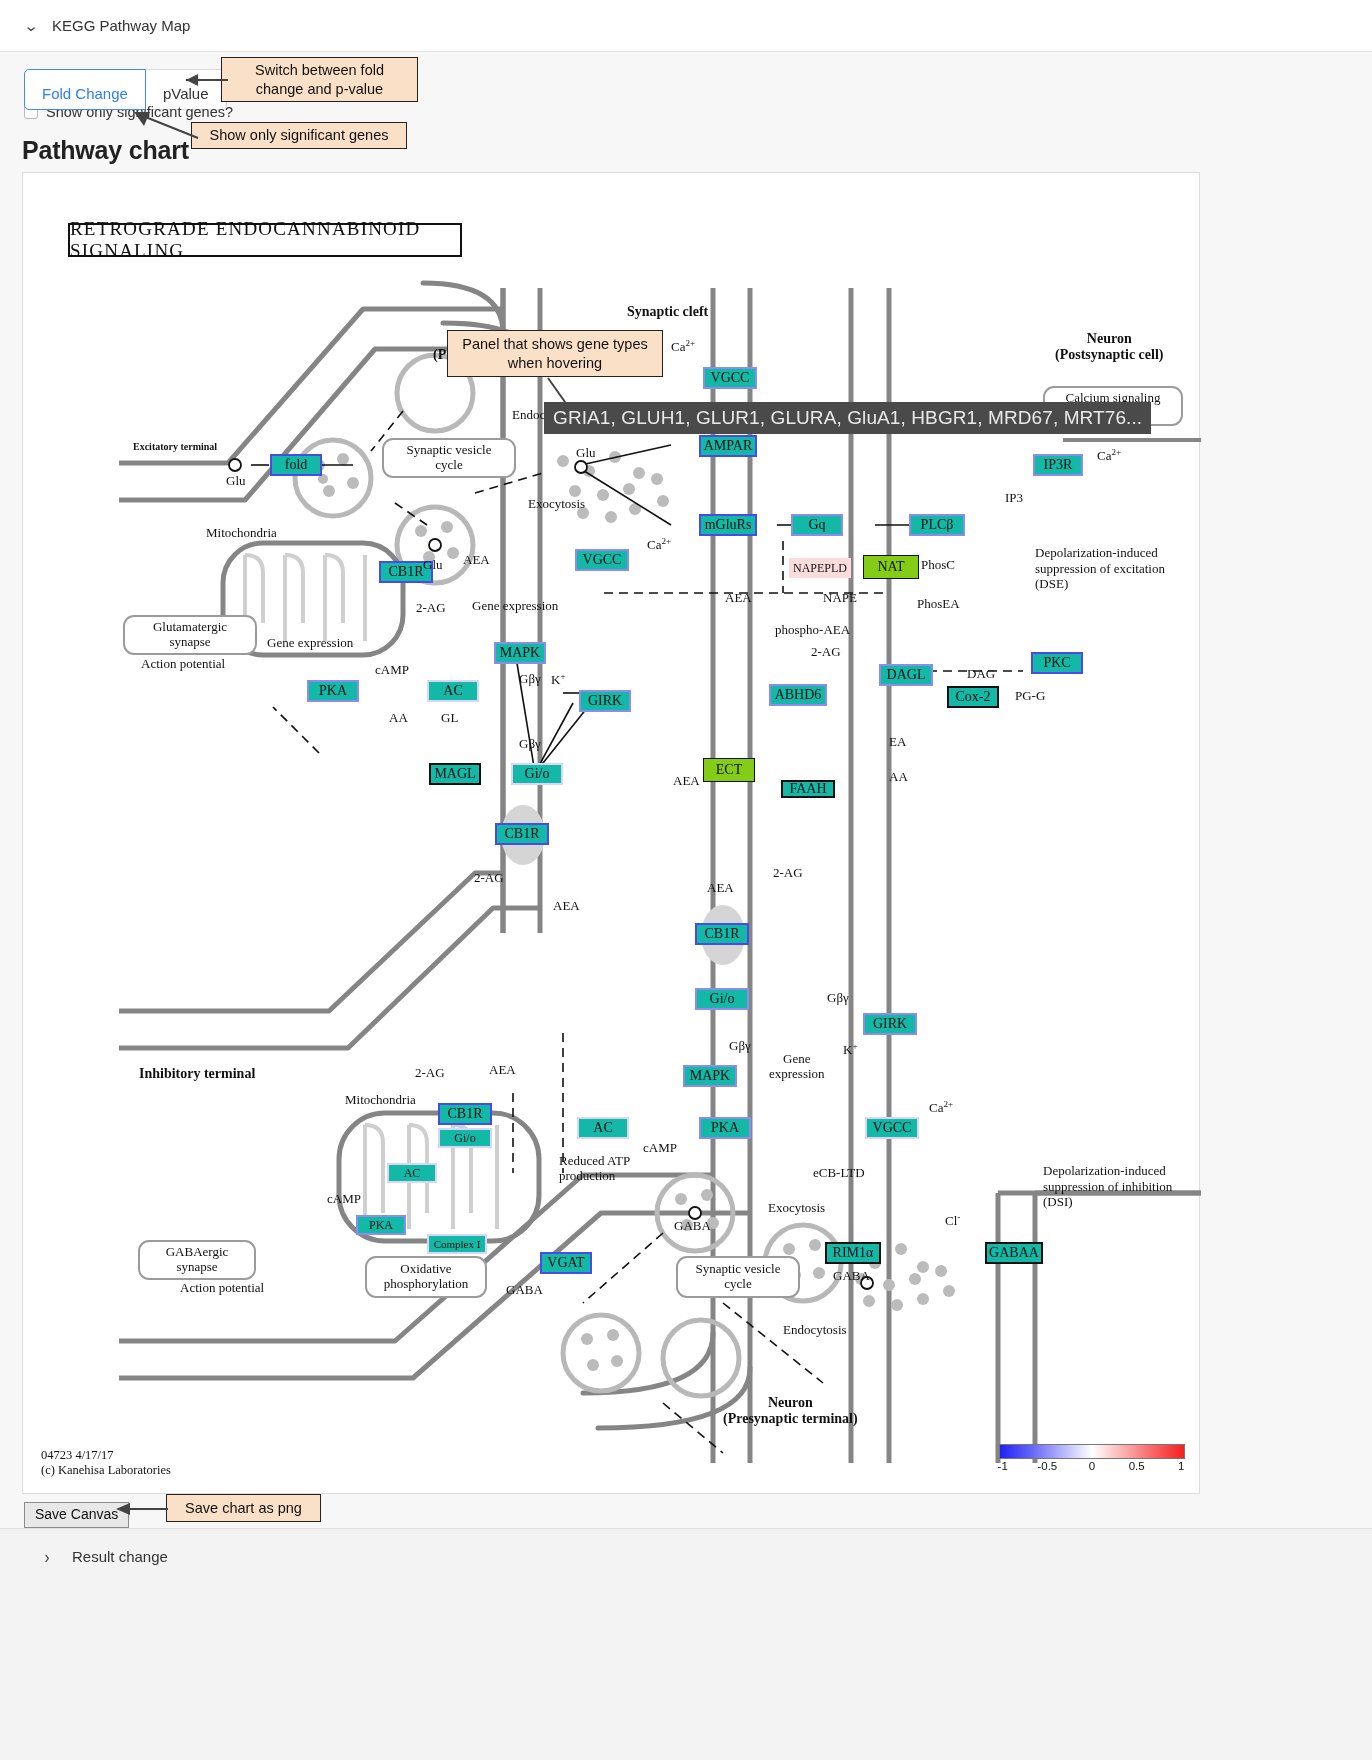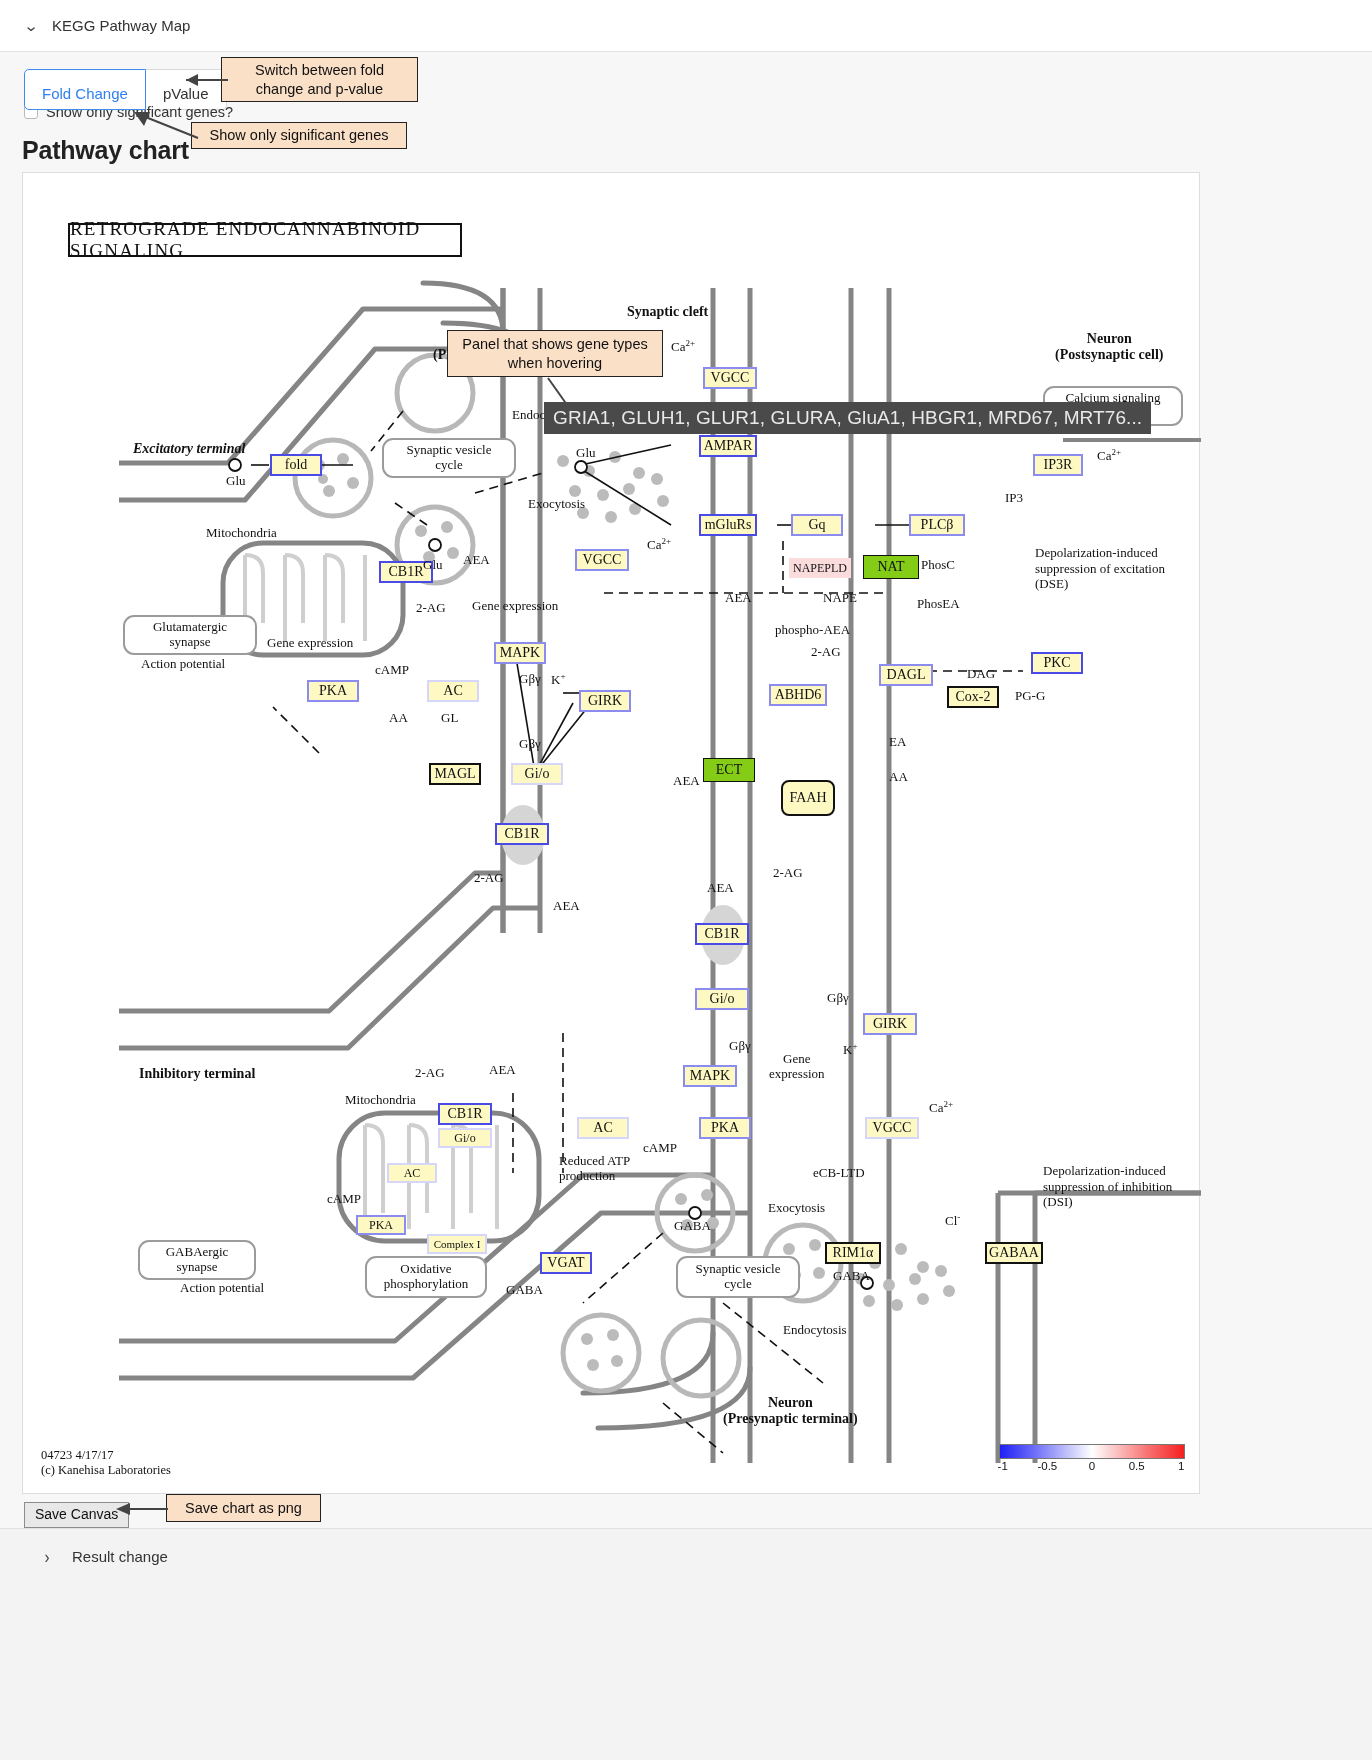--- a/index.html
+++ b/index.html
@@ -55,21 +55,21 @@
   }
   
   .chart-box {
     position:absolute; left:22px; top:172px; width:1178px; height:1322px;
     background:#fff; border:1px solid #dddddd;
   }
   .map { position:absolute; left:0; top:0; width:100%; height:100%; }
   .map svg { display:block; }
   
   .gb {
-    position:absolute; background:#fef9c3; border:2px solid #8c8cf0;
+    position:absolute; background:#14b8a6; border:2px solid #8c8cf0;
     font-family:"Liberation Serif", serif; font-size:14px; color:#111;
     display:flex; align-items:center; justify-content:center;
     line-height:1; white-space:nowrap;
   }
   .gb.lite { border-color:#d6d6fb; }
   .gb.dark { border-color:#4a4ae8; }
   .gb.blk  { border-color:#111; }
   .gb.pink { background:#fbdcdc; border-color:#fbdcdc; }
   .gb.plain{ background:#84cc16; border:1px solid #111; }
   
@@ -338,21 +338,21 @@
         <circle cx="672" cy="1040" r="6"></circle>
         <circle cx="844" cy="1110" r="6"></circle>
       </g>
     </svg>
 
     <div class="title-box" style="left:45px; top:50px; width:394px; height:34px;">
       <span>RETROGRADE  ENDOCANNABINOID  SIGNALING</span>
     </div>
 
     <div class="lb b" style="left:604px; top:131px; font-size:14px;">Synaptic cleft</div>
-    <div class="lb b" style="left:110px; top:268px; font-size:14px;font-style:italic;">Excitatory terminal</div>
+    <div class="lb b" style="left:110px; top:268px; font-size:10px;">Excitatory terminal</div>
     <div class="lb b" style="left:116px; top:893px; font-size:14px;">Inhibitory terminal</div>
     <div class="lb b c" style="left:410px; top:158px; font-size:14px; white-space:pre-line;"><span>Neuron
 (Presynaptic cell)</span></div>
     <div class="lb b c" style="left:1032px; top:158px; font-size:14px; white-space:pre-line;"><span>Neuron
 (Postsynaptic cell)</span></div>
     <div class="lb b c" style="left:700px; top:1222px; font-size:14px; white-space:pre-line;"><span>Neuron
 (Presynaptic terminal)</span></div>
 
     <div class="rbox" style="left:359px; top:265px; width:134px; height:40px; white-space:pre-line;"><span>Synaptic vesicle
 cycle</span></div>
@@ -381,21 +381,21 @@
     <div class="gb dark" style="left:676px; top:262px; width:58px; height:22px;">AMPAR</div>
     <div class="gb dark" style="left:676px; top:341px; width:58px; height:22px;">mGluRs</div>
     <div class="gb" style="left:768px; top:341px; width:52px; height:22px;">Gq</div>
     <div class="gb" style="left:886px; top:341px; width:56px; height:22px;">PLCβ</div>
     <div class="gb" style="left:1010px; top:281px; width:50px; height:22px;">IP3R</div>
     <div class="gb pink" style="left:766px; top:385px; width:62px; height:20px; font-size:12px;">NAPEPLD</div>
     <div class="gb plain" style="left:840px; top:382px; width:56px; height:24px;">NAT</div>
     <div class="gb" style="left:746px; top:511px; width:58px; height:22px;">ABHD6</div>
     <div class="gb" style="left:856px; top:491px; width:54px; height:22px;">DAGL</div>
     <div class="gb blk" style="left:924px; top:513px; width:52px; height:22px;">Cox-2</div>
-    <div class="gb blk" style="left:758px; top:607px; width:54px; height:36px;border-radius:8px;">FAAH</div>
+    <div class="gb blk" style="left:758px; top:607px; width:54px; height:18px;">FAAH</div>
     <div class="gb plain" style="left:680px; top:585px; width:52px; height:24px;">ECT</div>
     <div class="gb dark" style="left:1008px; top:479px; width:52px; height:22px;">PKC</div>
 
     <div class="gb dark" style="left:672px; top:750px; width:54px; height:22px;">CB1R</div>
     <div class="gb" style="left:672px; top:815px; width:54px; height:22px;">Gi/o</div>
     <div class="gb" style="left:660px; top:892px; width:54px; height:22px;">MAPK</div>
     <div class="gb" style="left:840px; top:840px; width:54px; height:22px;">GIRK</div>
     <div class="gb lite" style="left:554px; top:944px; width:52px; height:22px;">AC</div>
     <div class="gb" style="left:676px; top:944px; width:52px; height:22px;">PKA</div>
     <div class="gb lite" style="left:842px; top:944px; width:54px; height:22px;">VGCC</div>

